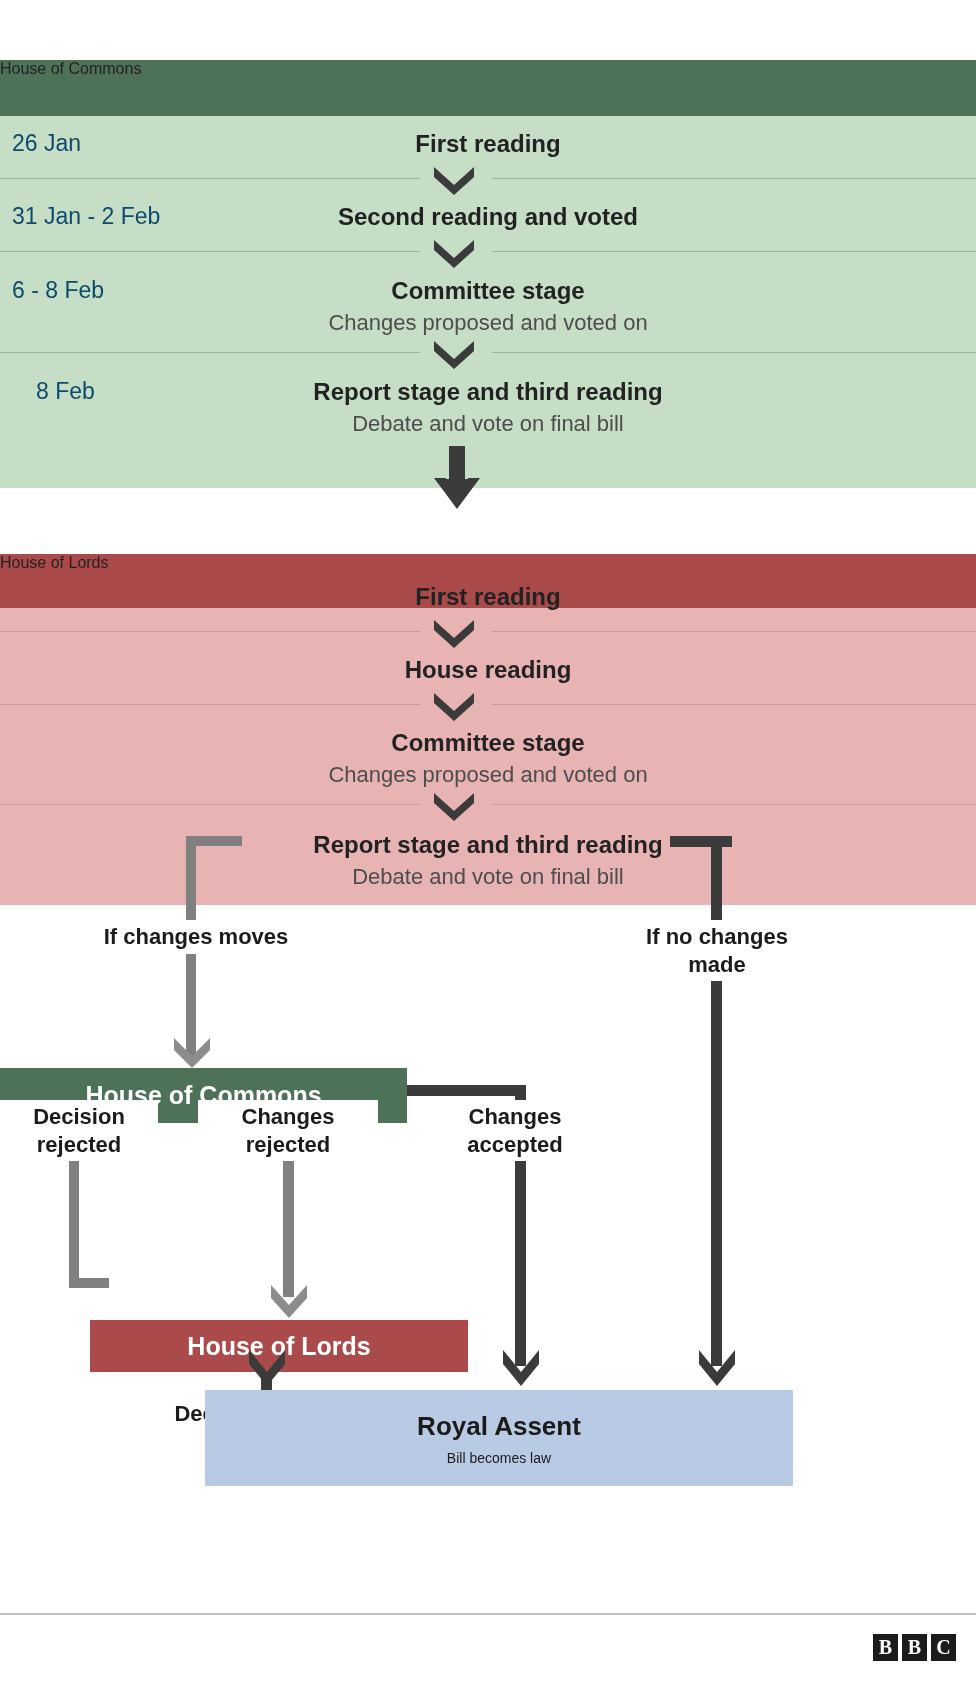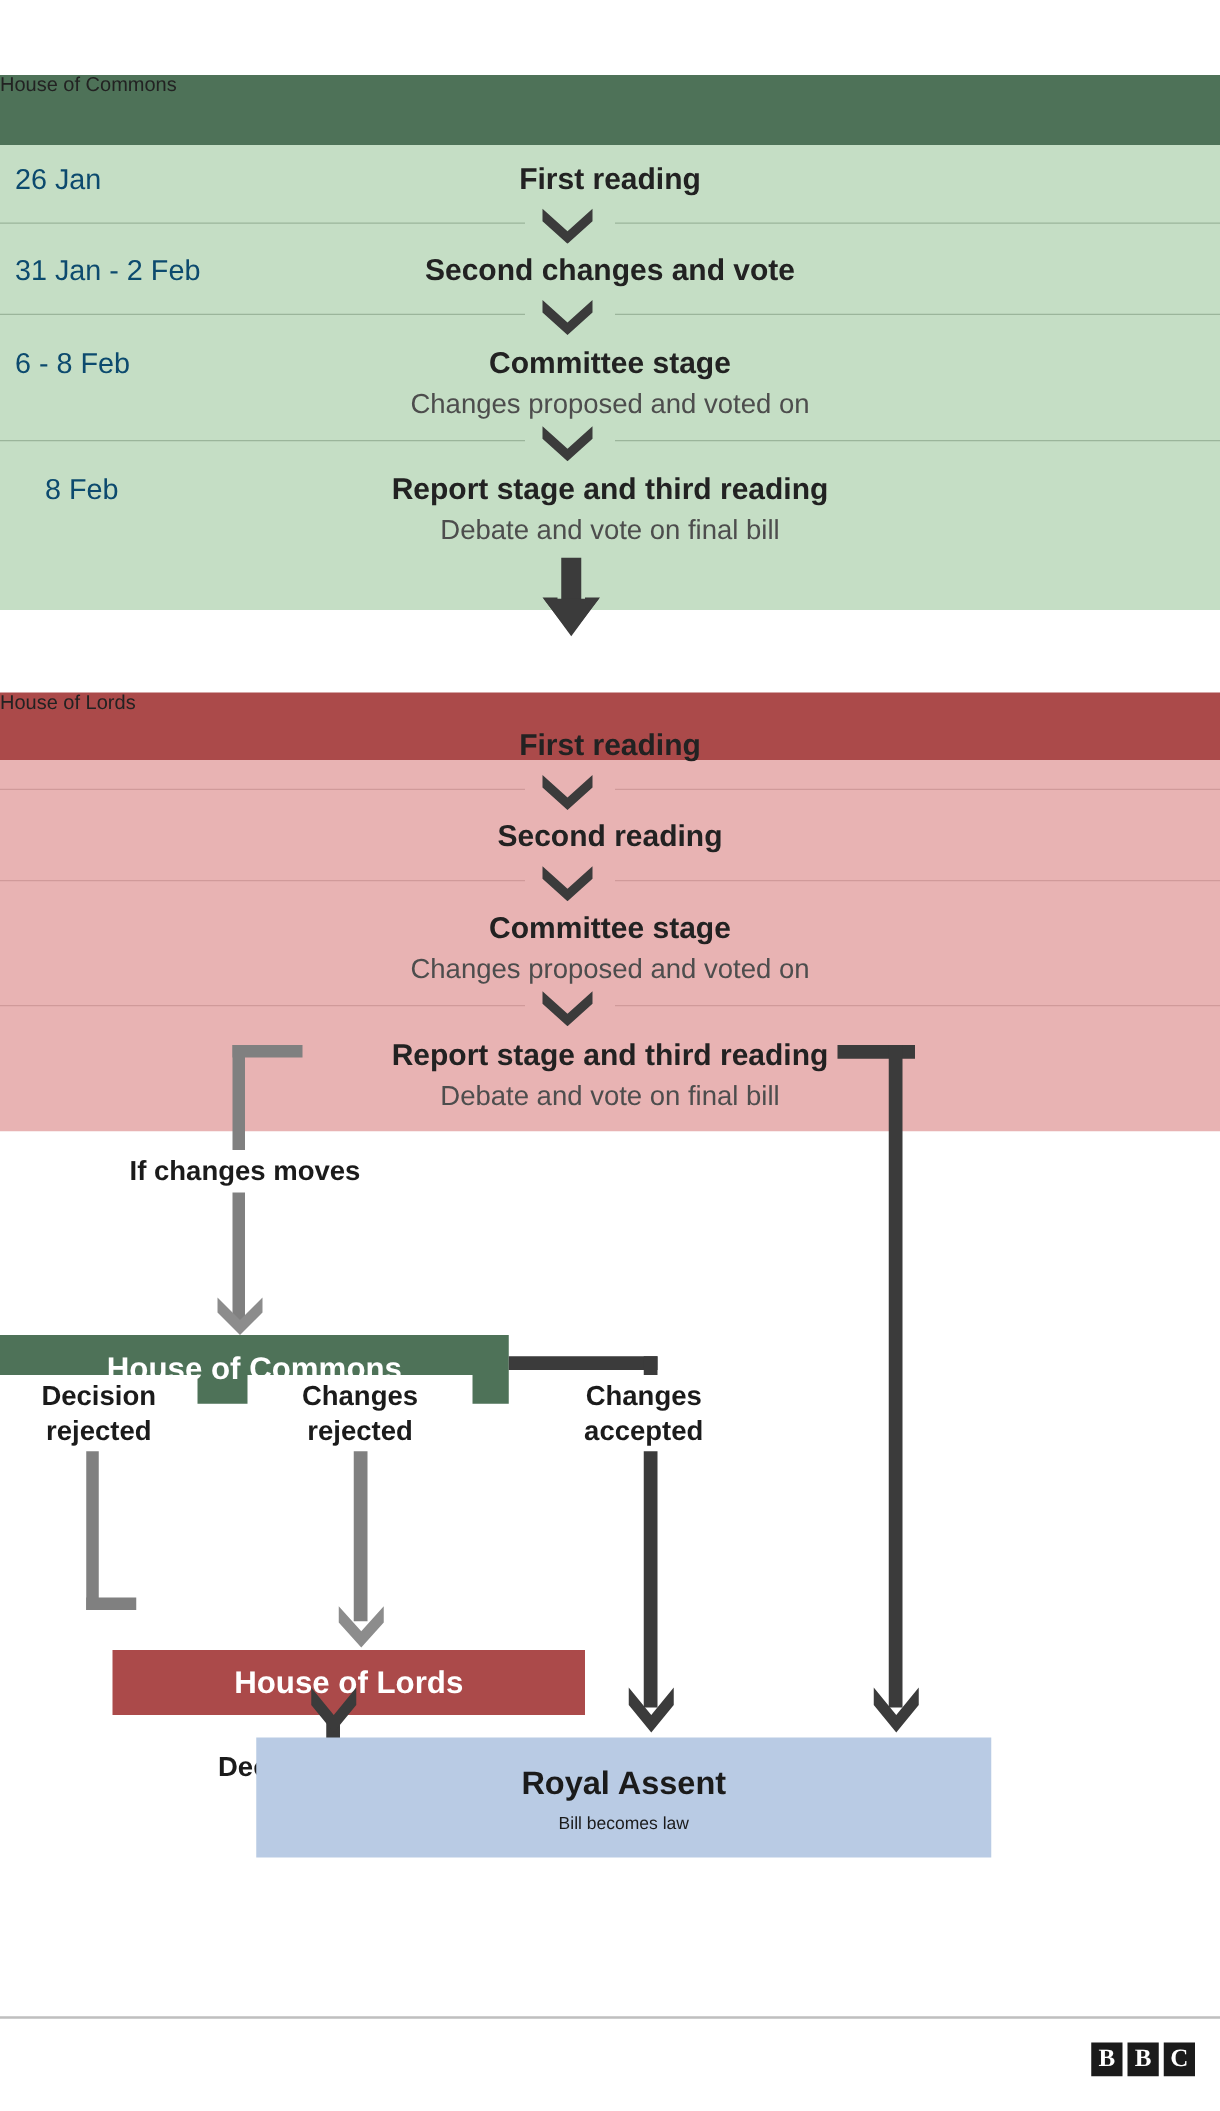--- a/index.html
+++ b/index.html
@@ -162,21 +162,21 @@
   <div class="divider" style="top:178px;left:0;width:420px;"></div>
   <div class="divider" style="top:178px;left:492px;width:484px;"></div>
   <div class="chev" style="left:432px;top:165px;">
     <svg width="44" height="30" viewBox="0 0 44 30">
         <path d="M2 2 L22 20 L42 2 L42 12 L22 30 L2 12 Z" fill="#3b3b3b"></path>
       </svg>
   </div>
 
   <div class="stage">
     <div class="stage-date" style="top:203px;">31 Jan - 2 Feb</div>
-    <div class="stage-title" style="top:203px;">Second changes and vote</div>
+    <div class="stage-title" style="top:203px;">Second reading and voted</div>
   </div>
   <div class="divider" style="top:251px;left:0;width:420px;"></div>
   <div class="divider" style="top:251px;left:492px;width:484px;"></div>
   <div class="chev" style="left:432px;top:238px;">
     <svg width="44" height="30" viewBox="0 0 44 30">
         <path d="M2 2 L22 20 L42 2 L42 12 L22 30 L2 12 Z" fill="#3b3b3b"></path>
       </svg>
   </div>
 
   <div class="stage">
@@ -217,21 +217,21 @@
   </div>
   <div class="divider lords" style="top:631px;left:0;width:420px;"></div>
   <div class="divider lords" style="top:631px;left:492px;width:484px;"></div>
   <div class="chev" style="left:432px;top:618px;">
     <svg width="44" height="30" viewBox="0 0 44 30">
         <path d="M2 2 L22 20 L42 2 L42 12 L22 30 L2 12 Z" fill="#3b3b3b"></path>
       </svg>
   </div>
 
   <div class="stage">
-    <div class="stage-title" style="top:656px;">Second reading</div>
+    <div class="stage-title" style="top:656px;">House reading</div>
   </div>
   <div class="divider lords" style="top:704px;left:0;width:420px;"></div>
   <div class="divider lords" style="top:704px;left:492px;width:484px;"></div>
   <div class="chev" style="left:432px;top:691px;">
     <svg width="44" height="30" viewBox="0 0 44 30">
         <path d="M2 2 L22 20 L42 2 L42 12 L22 30 L2 12 Z" fill="#3b3b3b"></path>
       </svg>
   </div>
 
   <div class="stage">
@@ -262,20 +262,24 @@
     <span>If changes moves</span>
   </div>
 
   <div class="seg seg-dark" style="left:670px;top:836px;width:62px;height:11px;"></div>
   <div class="seg seg-dark" style="left:711px;top:836px;width:11px;height:530px;"></div>
   <div class="chev" style="left:697px;top:1348px;">
     <svg width="40" height="42" viewBox="0 0 40 42">
         <path d="M2 2 L20 24 L38 2 L38 16 L20 38 L2 16 Z" fill="#3b3b3b"></path>
       </svg>
   </div>
+  <div class="blabel" style="left:610px;top:920px;width:214px;">
+    <span style="white-space:pre-line;">If no changes
+made</span>
+  </div>
 
   <div class="box box-commons" style="left:0;top:1068px;width:407px;height:55px;">
     <span>House of Commons</span>
   </div>
 
   <div class="seg seg-dark" style="left:407px;top:1085px;width:119px;height:11px;"></div>
   <div class="seg seg-dark" style="left:515px;top:1085px;width:11px;height:281px;"></div>
   <div class="chev" style="left:501px;top:1348px;">
     <svg width="40" height="42" viewBox="0 0 40 42">
         <path d="M2 2 L20 24 L38 2 L38 16 L20 38 L2 16 Z" fill="#3b3b3b"></path>

